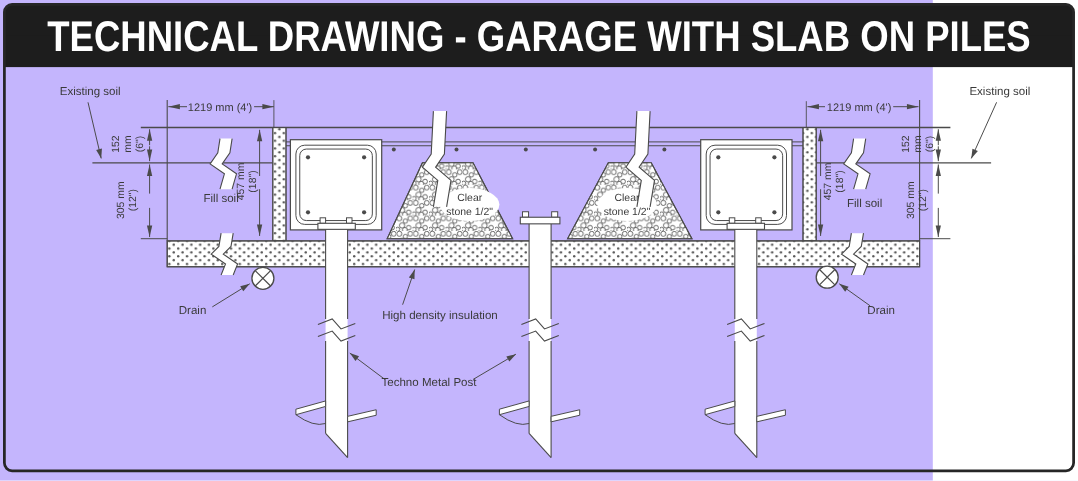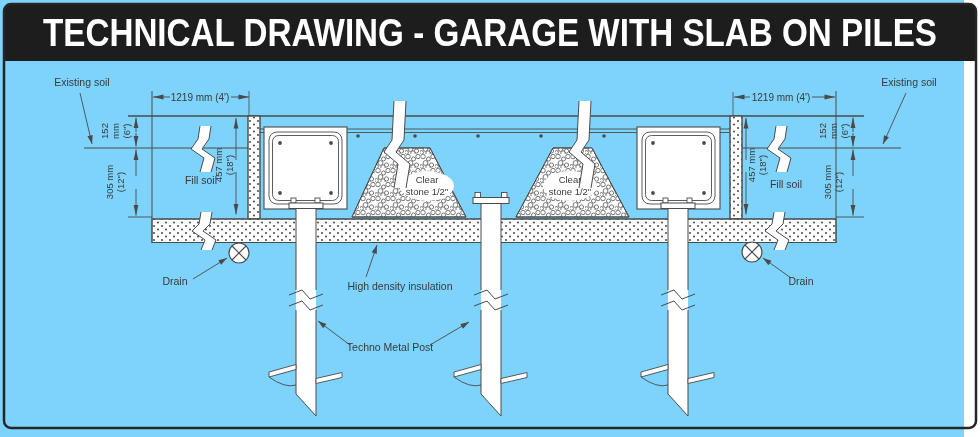--- a/index.html
+++ b/index.html
@@ -1,16 +1,16 @@
 <!DOCTYPE html>
 <html><head>
 <meta charset="utf-8">
 <style>
   html,body{margin:0;padding:0;background:#ffffff;}
-  .stage{width:964px;height:437px;position:relative;background:#7dd3fc;}
+  .stage{width:848px;height:437px;position:relative;background:#c4b5fd;}
   svg{display:block;font-family:"Liberation Sans",sans-serif;}
   text{fill:#3a3a3a;}
   .ttl{fill:#ffffff;font-weight:bold;}
 </style>
 </head>
 <body>
 
 <div class="stage">
 <svg width="980" height="437" viewBox="0 0 980 437">
   <defs>

